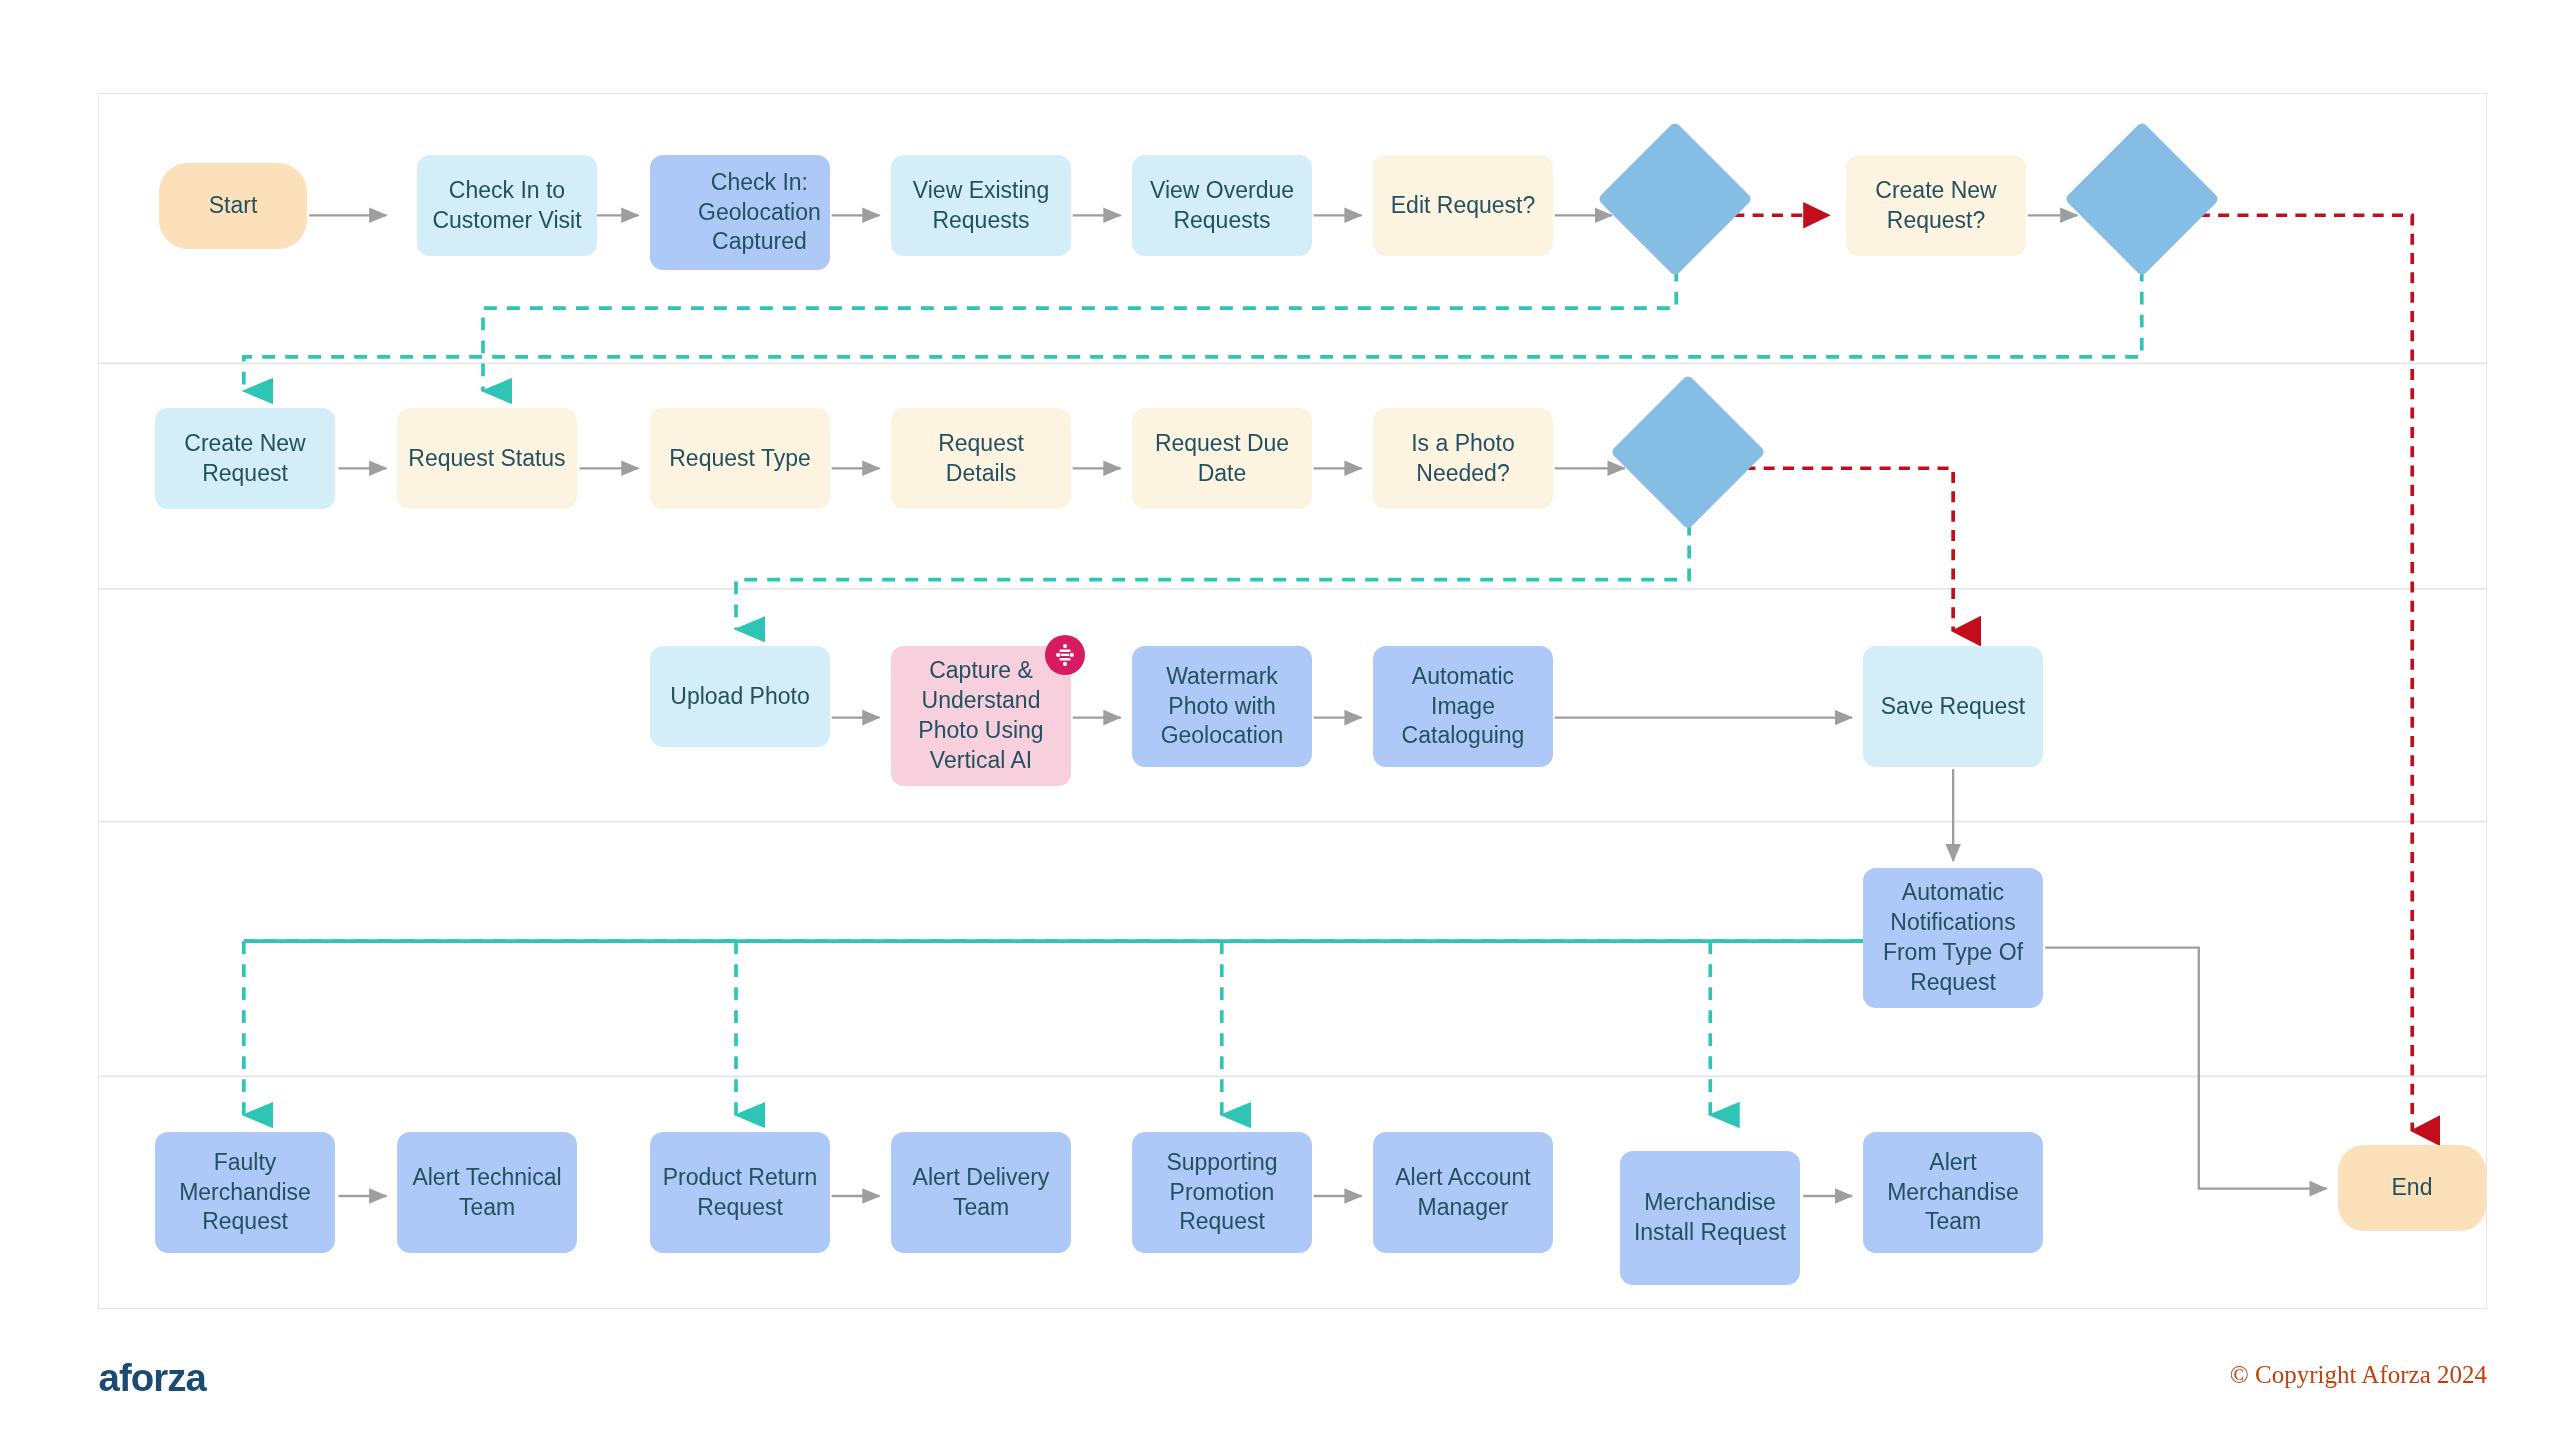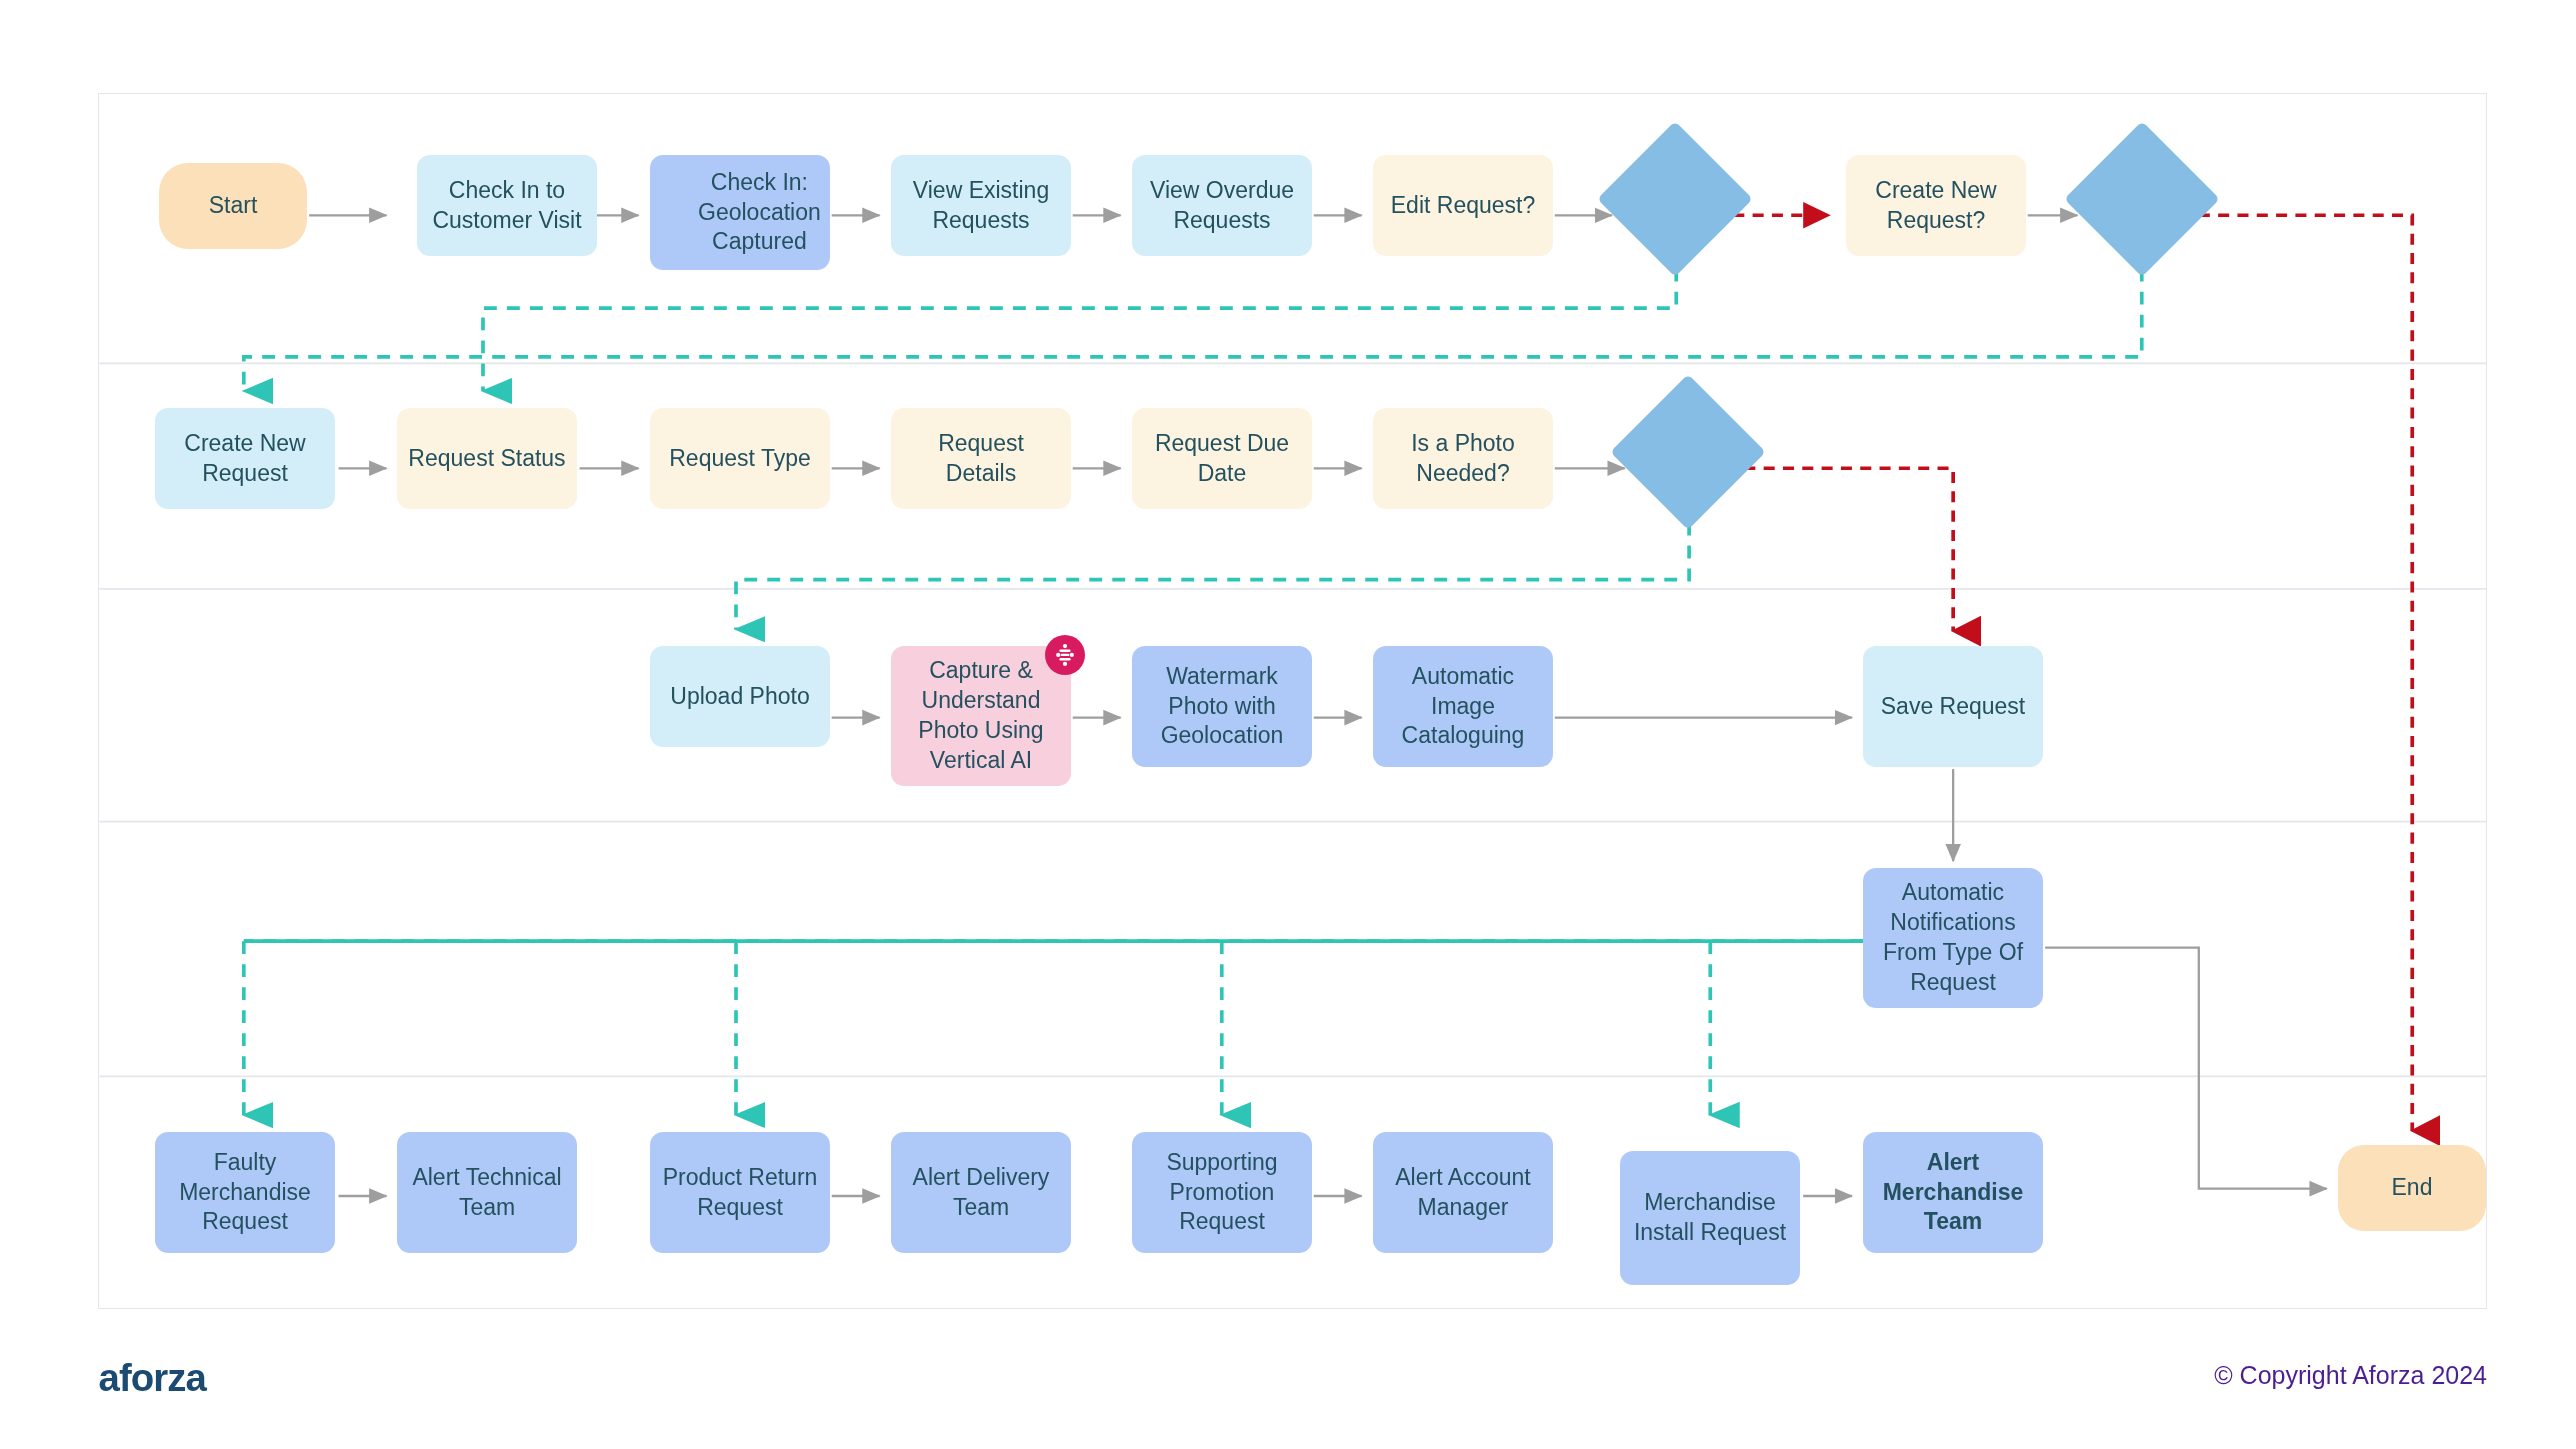--- a/index.html
+++ b/index.html
@@ -32,22 +32,22 @@
             background:#d81b60;display:flex;align-items:center;justify-content:center;}
   .ai-badge svg{display:block;}
 
   
   .footer{position:absolute;left:98px;top:1352px;width:2389px;height:64px;}
   .logo{position:absolute;left:0;top:5.5px;}
   .footer-title{position:absolute;left:180px;top:3.7px;font-size:31px;
                 color:#1b4a72;white-space:nowrap;font-family:"Liberation Sans",sans-serif;}
   .footer-title b{font-weight:bold;}
   .footer-title span{font-weight:normal;}
-  .copyright{position:absolute;right:0;top:9.2px;font-size:25px;color:#4c1d95;
-             white-space:nowrap;}
+  .copyright{position:absolute;right:0;top:9.2px;font-size:25px;color:#c2410c;
+             white-space:nowrap;font-family:Liberation Serif, serif;}
 </style>
 </head>
 <body>
 
 <div id="root">
 
   <div class="frame"></div>
 
   <svg id="wires" viewBox="0 0 2800 1575" xmlns="http://www.w3.org/2000/svg">
     <defs>
@@ -206,21 +206,21 @@
       </div>
       <div class="node n-blue" style="left: 1132px; top: 1132px; width: 180px; height: 121px;">
         <span>Supporting Promotion Request</span>
       </div>
       <div class="node n-blue" style="left: 1373px; top: 1132px; width: 180px; height: 121px;">
         <span>Alert Account Manager</span>
       </div>
       <div class="node n-blue" style="left: 1620px; top: 1132px; width: 180px; height: 134px; margin-top: 19px;">
         <span>Merchandise Install Request</span>
       </div>
-      <div class="node n-blue" style="left: 1863px; top: 1132px; width: 180px; height: 121px; font-weight: bold;">
+      <div class="node n-blue" style="left: 1863px; top: 1132px; width: 180px; height: 121px;">
         <span>Alert Merchandise Team</span>
       </div>
       <div class="node n-orange terminator" style="left: 2338px; top: 1145px; width: 148px; height: 86px; border-radius: 26px;">
         <span>End</span>
       </div>
     </div>
 
   <div class="ai-badge" id="ai-badge" style="left: 1045px; top: 635px;">
     <svg width="24" height="24" viewBox="0 0 24 24" aria-hidden="true">
       <g fill="#ffffff">

